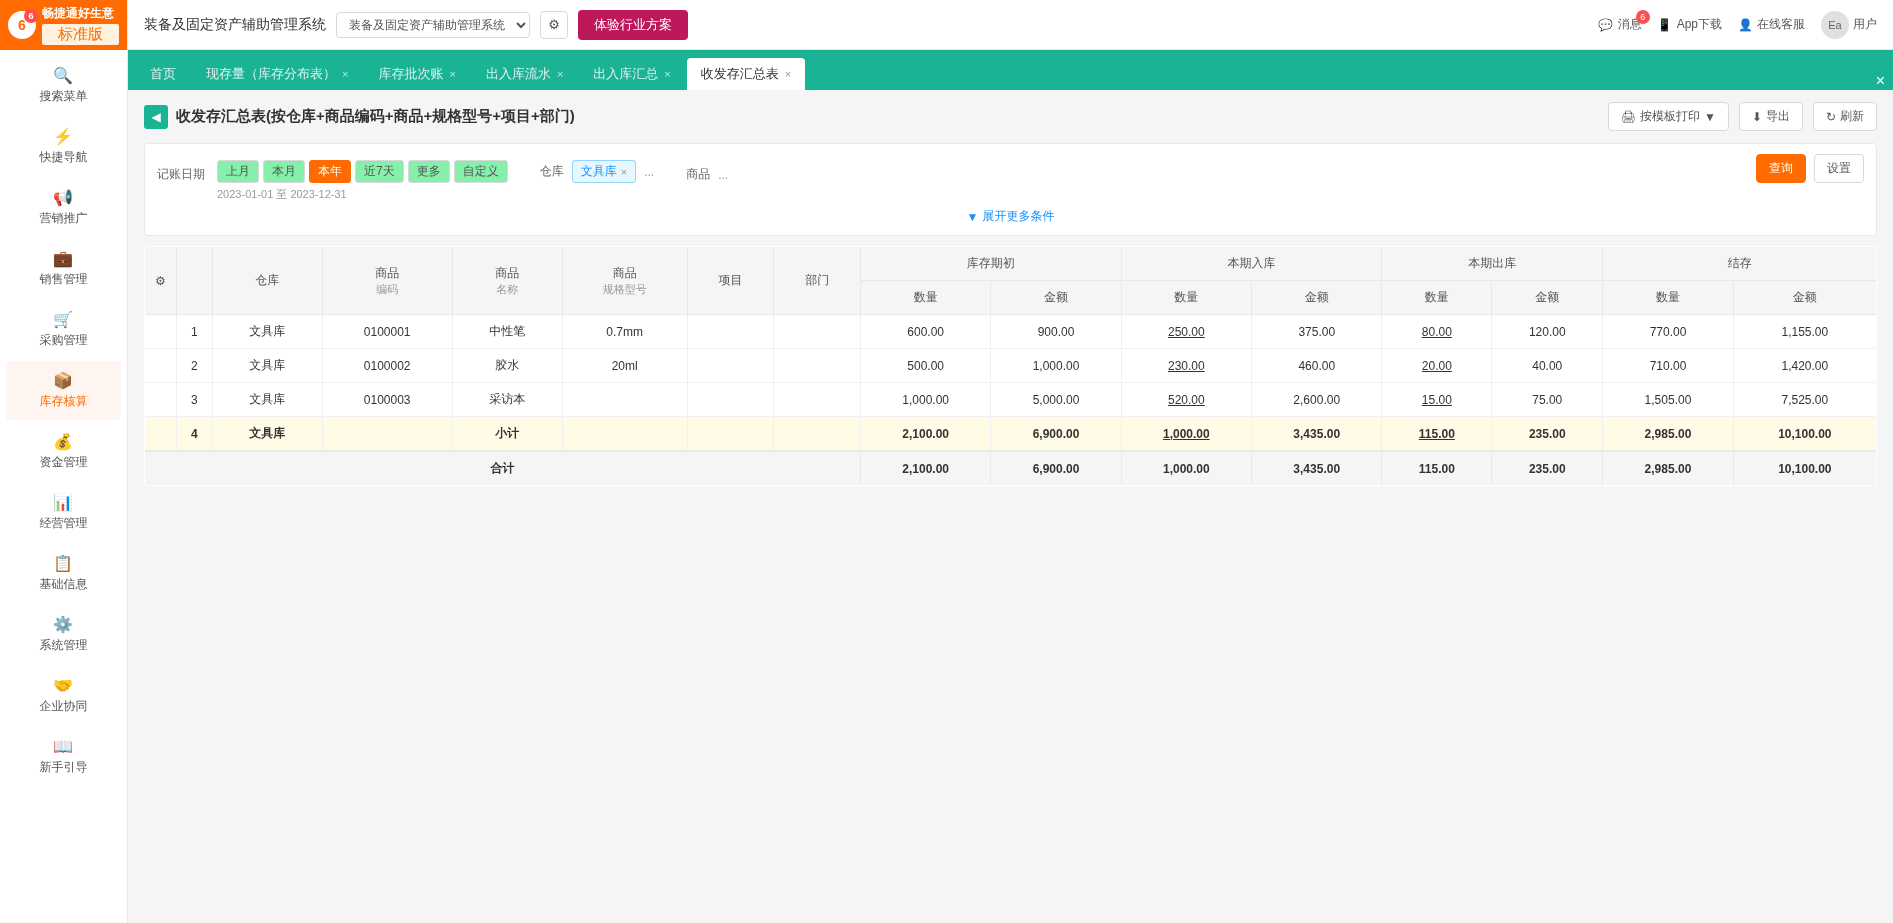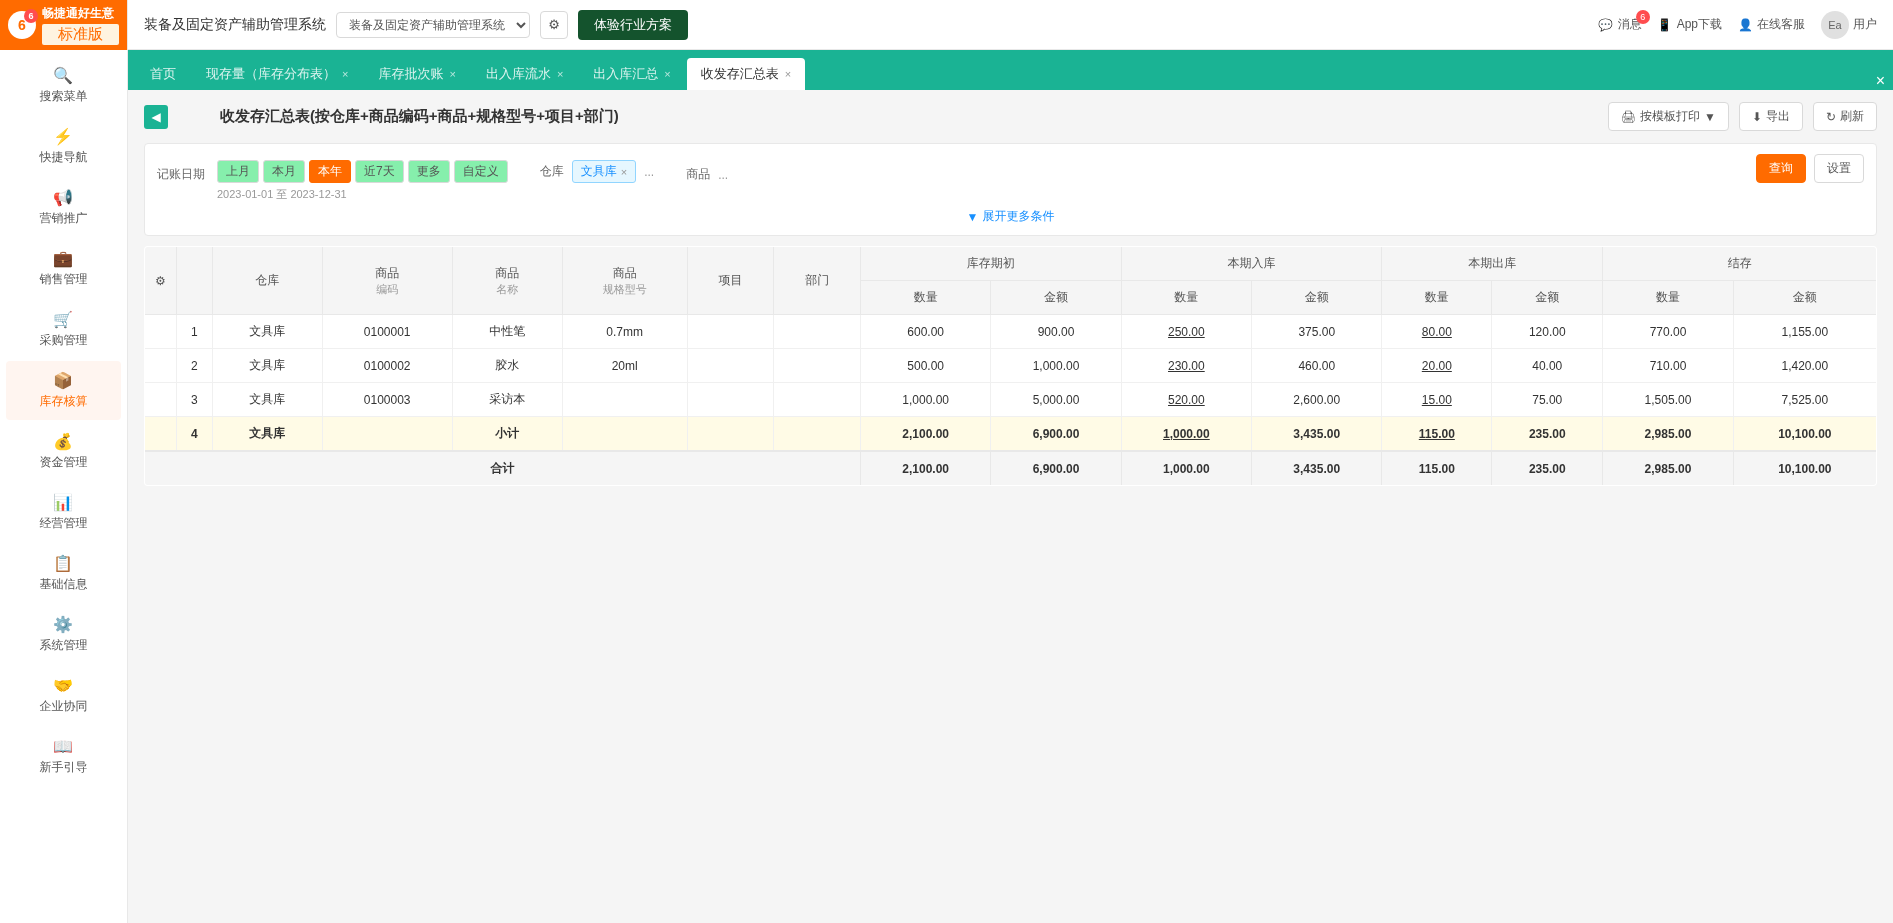--- a/index.html
+++ b/index.html
@@ -19,39 +19,39 @@
 
     
     .main { flex: 1; display: flex; flex-direction: column; overflow: hidden; }
 
     
     .topbar { height: 50px; background: #fff; display: flex; align-items: center; justify-content: space-between; padding: 0 16px; border-bottom: 1px solid #e8e8e8; flex-shrink: 0; }
     .topbar-left { display: flex; align-items: center; gap: 10px; }
     .system-name { font-size: 14px; color: #333; }
     .topbar-select { border: 1px solid #d9d9d9; border-radius: 4px; padding: 4px 8px; font-size: 12px; color: #555; background: #fff; cursor: pointer; }
     .topbar-gear { width: 28px; height: 28px; border: 1px solid #d9d9d9; border-radius: 4px; display: flex; align-items: center; justify-content: center; cursor: pointer; color: #555; }
-    .try-btn { background: #14532d; color: #fff; border: none; border-radius: 4px; padding: 6px 16px; font-size: 13px; cursor: pointer; }
+    .try-btn { background: #be185d; color: #fff; border: none; border-radius: 4px; padding: 6px 16px; font-size: 13px; cursor: pointer; }
     .topbar-right { display: flex; align-items: center; gap: 16px; }
     .topbar-action { display: flex; align-items: center; gap: 4px; color: #555; font-size: 12px; cursor: pointer; position: relative; }
     .topbar-badge { position: absolute; top: -6px; right: -8px; background: #ff4d4f; color: #fff; border-radius: 50%; width: 14px; height: 14px; font-size: 9px; display: flex; align-items: center; justify-content: center; }
     .user-avatar { width: 28px; height: 28px; background: #e0e0e0; border-radius: 50%; display: flex; align-items: center; justify-content: center; font-size: 11px; color: #666; }
 
     
     .tabbar { height: 40px; background: #1ab394; display: flex; align-items: flex-end; padding: 0 8px; gap: 2px; flex-shrink: 0; }
     .tab { display: flex; align-items: center; padding: 0 14px; height: 32px; border-radius: 4px 4px 0 0; font-size: 13px; cursor: pointer; gap: 6px; color: rgba(255,255,255,0.85); }
     .tab.active { background: #fff; color: #333; border-radius: 4px 4px 0 0; }
     .tab .tab-close { color: rgba(255,255,255,0.7); font-size: 11px; }
     .tab.active .tab-close { color: #999; }
 
     
     .page-content { flex: 1; background: #f5f5f5; overflow-y: auto; padding: 12px 16px; }
 
     
     .page-header { display: flex; align-items: center; justify-content: space-between; margin-bottom: 12px; }
-    .page-title { font-size: 15px; font-weight: bold; color: #333; margin-left: 44px; }
+    .page-title { font-size: 15px; font-weight: bold; color: #333; }
     .page-actions { display: flex; align-items: center; gap: 10px; }
     .action-btn { display: flex; align-items: center; gap: 4px; padding: 5px 12px; border: 1px solid #d9d9d9; border-radius: 4px; background: #fff; font-size: 12px; cursor: pointer; color: #555; }
     .action-btn.primary { background: #ff6b00; color: #fff; border-color: #ff6b00; }
 
     
     .filter-bar { background: #fff; border-radius: 4px; padding: 10px 12px; margin-bottom: 10px; border: 1px solid #e8e8e8; }
     .filter-row { display: flex; align-items: flex-end; gap: 12px; flex-wrap: wrap; }
     .filter-label { color: #666; font-size: 12px; flex-shrink: 0; }
     .filter-date-btns { display: flex; gap: 4px; }
     .date-btn { padding: 2px 8px; border-radius: 3px; border: 1px solid #d9d9d9; background: #86efac; font-size: 12px; cursor: pointer; color: #555; }

